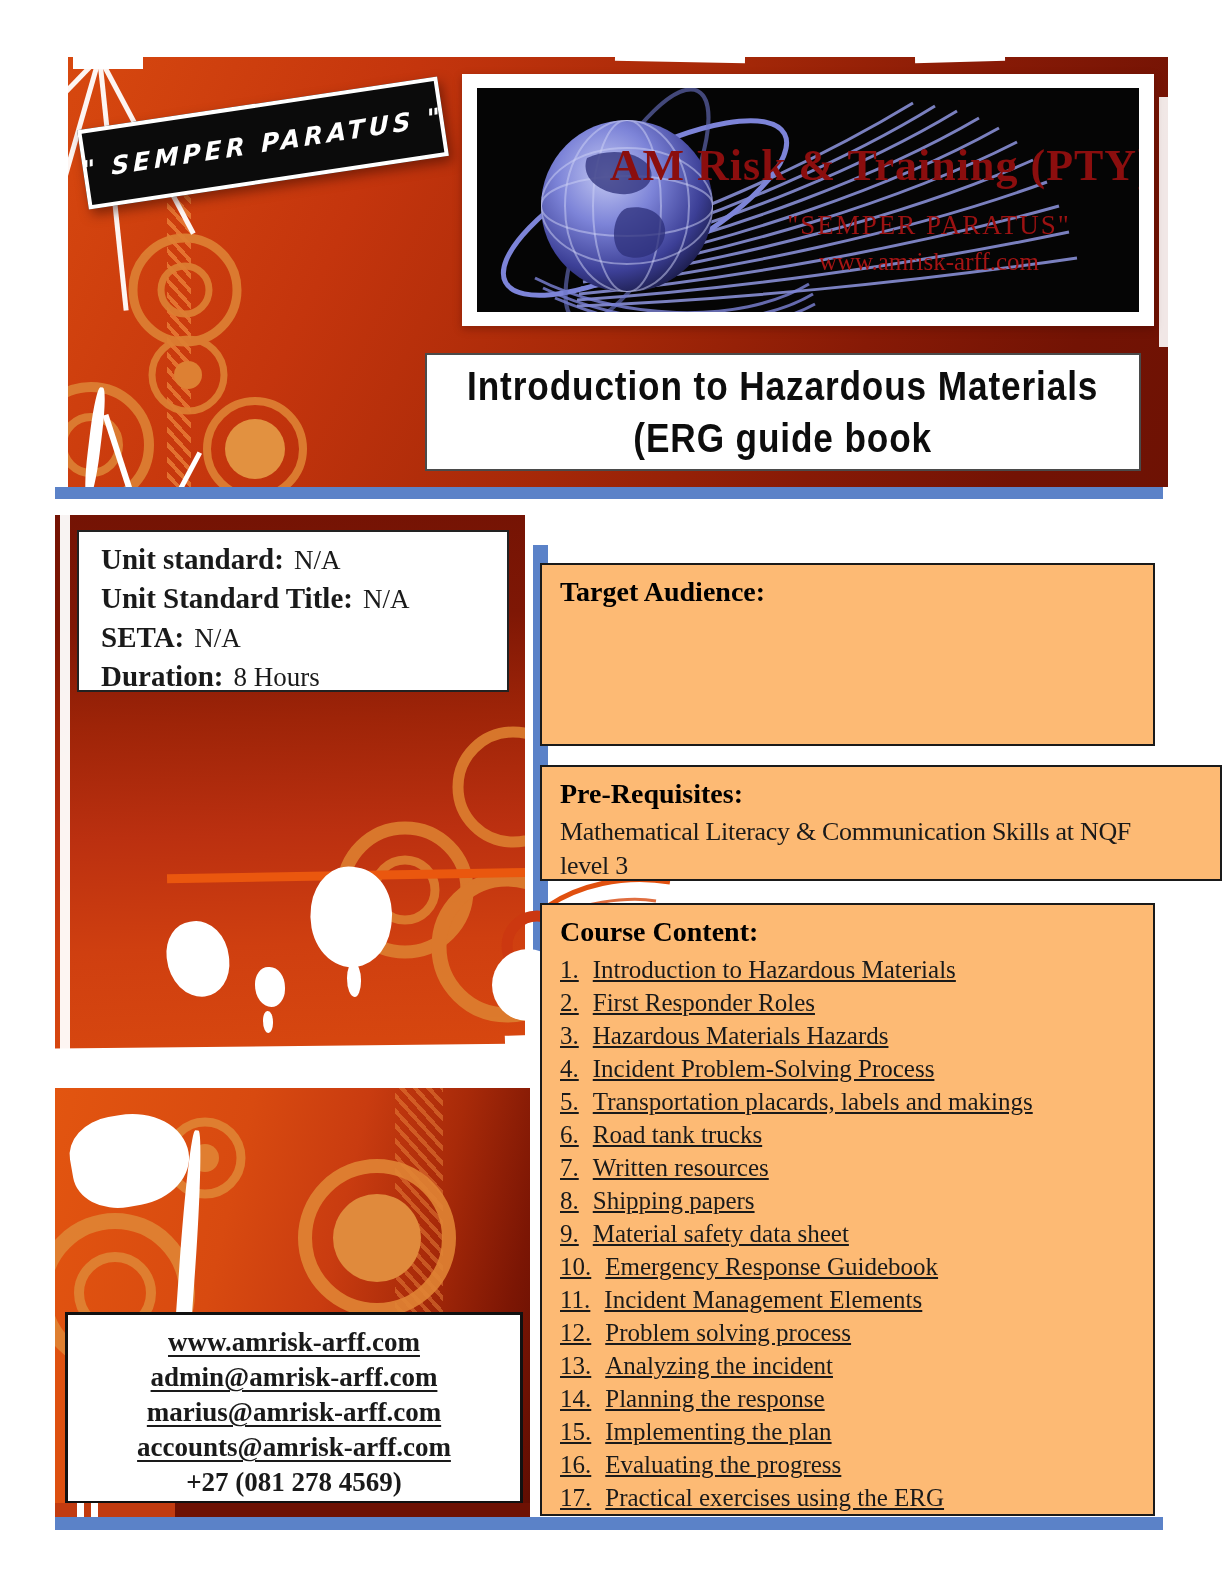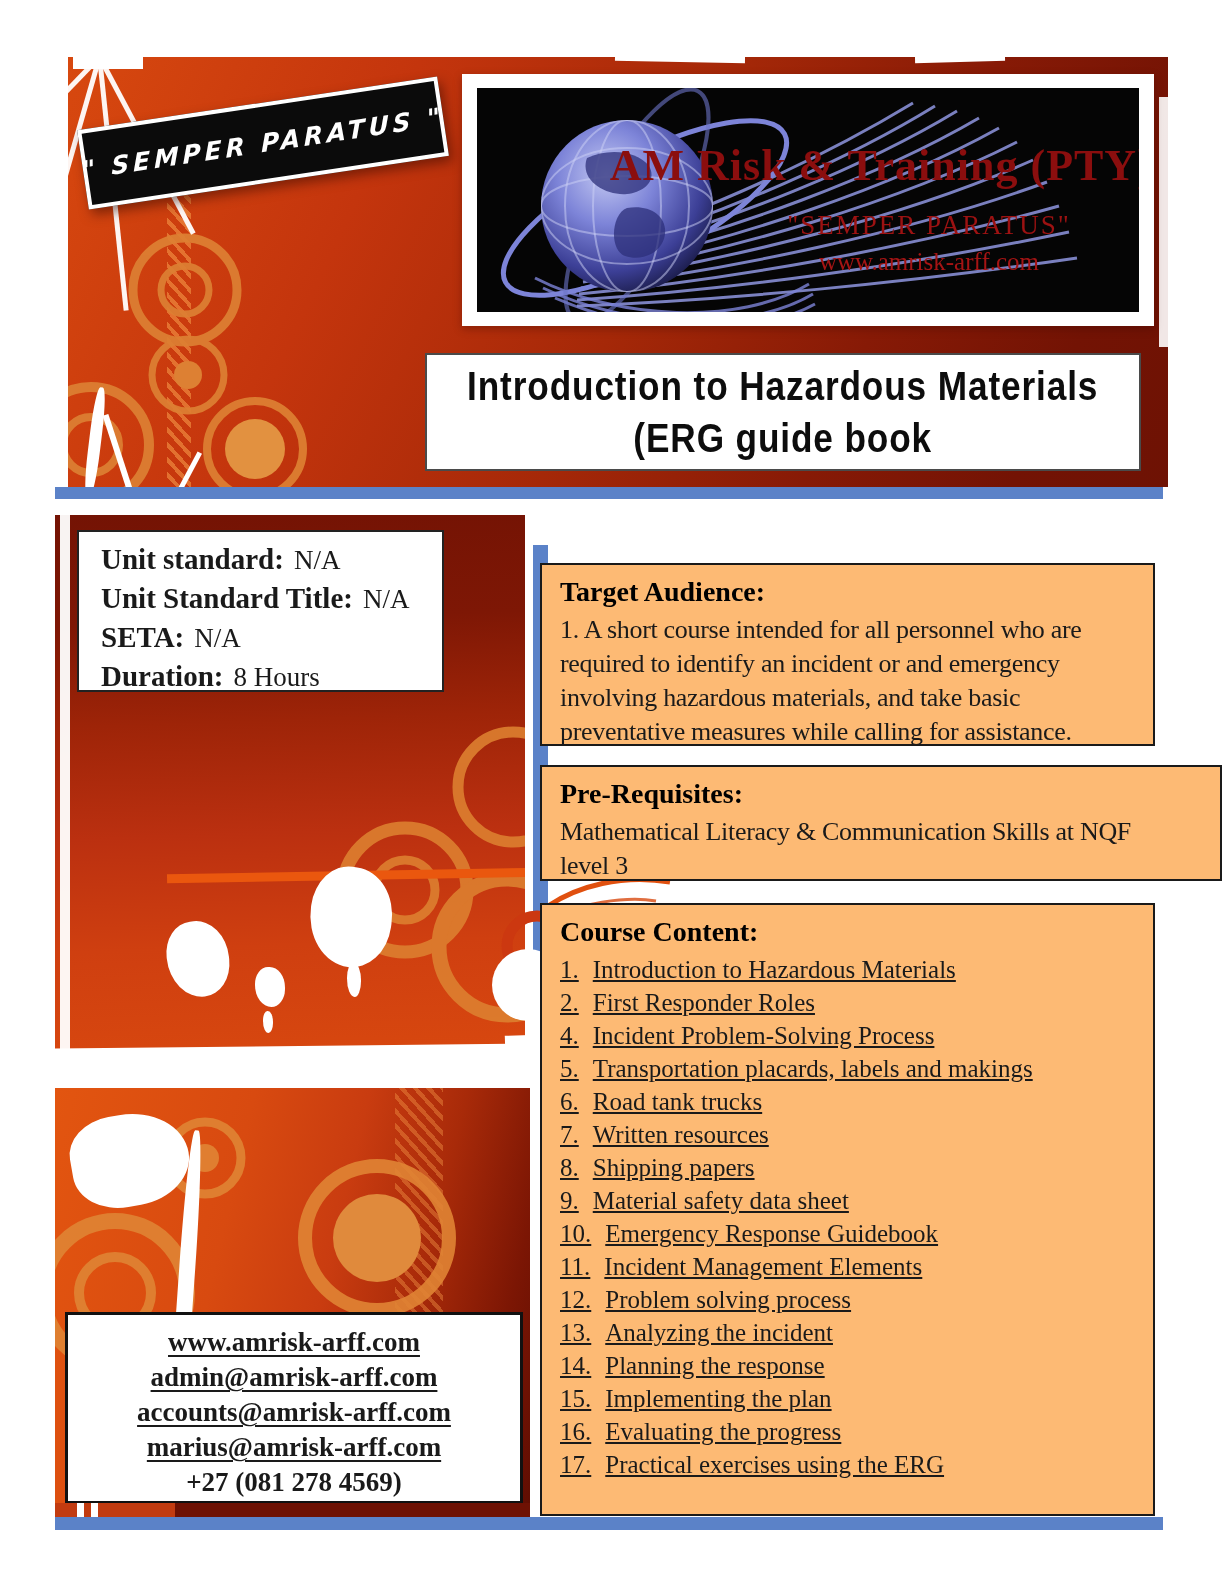--- a/index.html
+++ b/index.html
@@ -29,21 +29,21 @@
 
   
   .blue-bar{position:absolute;left:55px;width:1108px;background:#5b82c8;}
   .blue-bar.top{top:487px;height:12px;}
   .blue-bar.bottom{top:1517px;height:13px;}
 
   
   .panel-a{position:absolute;left:55px;top:515px;width:470px;height:545px;overflow:hidden;
     background:linear-gradient(178deg,#741304 0%,#7e1705 20%,#9e2408 38%,#bb3010 58%,#cf3f10 78%,#d8480f 100%);}
   .panel-a .edge{position:absolute;left:5px;top:0;width:10px;height:100%;background:#fff;opacity:.95;}
-  .unit-box{position:absolute;left:22px;top:15px;width:367px;height:162px;background:#fff;
+  .unit-box{position:absolute;left:22px;top:15px;width:432px;height:162px;background:#fff;
     border:2px solid #222;padding:8px 0 0 22px;box-sizing:border-box;}
   .u-row{font-size:27px;line-height:38px;white-space:nowrap;}
   .u-label{font-weight:bold;font-size:29px;}
   .u-val{margin-left:10px;}
   .streak{position:absolute;left:112px;top:356px;width:368px;height:9px;background:#ea570e;transform:rotate(-1deg);}
   .splat{position:absolute;background:#fff;border-radius:46% 54% 48% 58%;}
   .panel-a .bottom-grunge{position:absolute;left:-6px;bottom:-8px;width:105%;height:22px;background:#fff;transform:rotate(-.6deg);}
 
   
   .band-edge{position:absolute;background:#fff;}
@@ -235,23 +235,23 @@
     </svg>
     <div class="w-blob"></div>
     <div class="w-streak"></div>
 
     <div class="contact-box">
 
         <div class="ct-line">www.amrisk-arff.com</div>
 
         <div class="ct-line">admin@amrisk-arff.com</div>
 
+        <div class="ct-line">marius@amrisk-arff.com</div>
+
         <div class="ct-line">accounts@amrisk-arff.com</div>
-
-        <div class="ct-line">marius@amrisk-arff.com</div>
 
         <div class="ct-line" style="text-decoration: none;">+27 (081 278 4569)</div>
       </div>
 
     <div class="strip">
       <div class="l"></div>
         <div class="n1"></div>
         <div class="n2"></div>
     </div>
   </div>
@@ -261,46 +261,40 @@
     <path d="M548,906 C578,886 622,874 670,882" fill="none" stroke="#e0500f" stroke-width="5"></path>
     <path d="M543,920 C580,903 626,896 656,901" fill="none" stroke="#d84a10" stroke-width="3" opacity="0.8"></path>
     <path d="M560,858 L573,842 L566,864 Z" fill="#c63a10"></path>
     <circle cx="537" cy="946" r="30" fill="none" stroke="#cc3810" stroke-width="11"></circle>
     <circle cx="528" cy="985" r="36" fill="#ffffff"></circle>
     <rect x="505" y="1035" width="48" height="14" fill="#ffffff" transform="rotate(-2 529 1042)"></rect>
   </svg>
 
   <div class="rbox box-target">
     <h2>Target Audience:</h2>
-    <div>
-
-    <div class="body-line">1.  A short course intended for all personnel who are</div>
-        <div class="body-line">required to identify an incident or and emergency</div>
-        <div class="body-line">involving hazardous materials, and take basic</div>
-        <div class="body-line">preventative measures while calling for assistance.</div>
-      </div>
   </div>
 
   <div class="rbox box-prereq">
     <h2>Pre-Requisites:</h2>
     <div>
 
     <div class="body-line">Mathematical Literacy &amp; Communication Skills at NQF</div>
         <div class="body-line">level 3</div>
       </div>
   </div>
 
   <div class="rbox box-course">
     <h2>Course Content:</h2>
     <ul class="cc-list">
 
         <li class="cc-item"><span class="cc-num">1.</span><span>Introduction to Hazardous Materials</span></li>
 
         <li class="cc-item"><span class="cc-num">2.</span><span>First Responder Roles</span></li>
 
+        <li class="cc-item"><span class="cc-num">3.</span><span>Hazardous Materials Hazards</span></li>
 
         <li class="cc-item"><span class="cc-num">4.</span><span>Incident Problem-Solving Process</span></li>
 
         <li class="cc-item"><span class="cc-num">5.</span><span>Transportation placards, labels and makings</span></li>
 
         <li class="cc-item"><span class="cc-num">6.</span><span>Road tank trucks</span></li>
 
         <li class="cc-item"><span class="cc-num">7.</span><span>Written resources</span></li>
 
         <li class="cc-item"><span class="cc-num">8.</span><span>Shipping papers</span></li>

